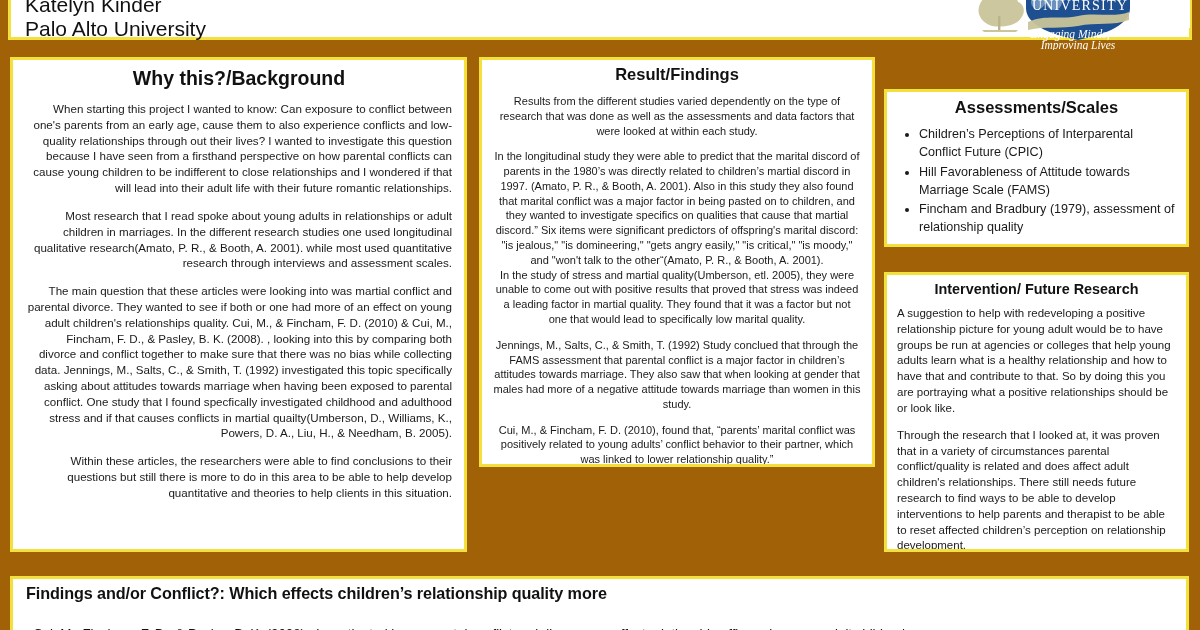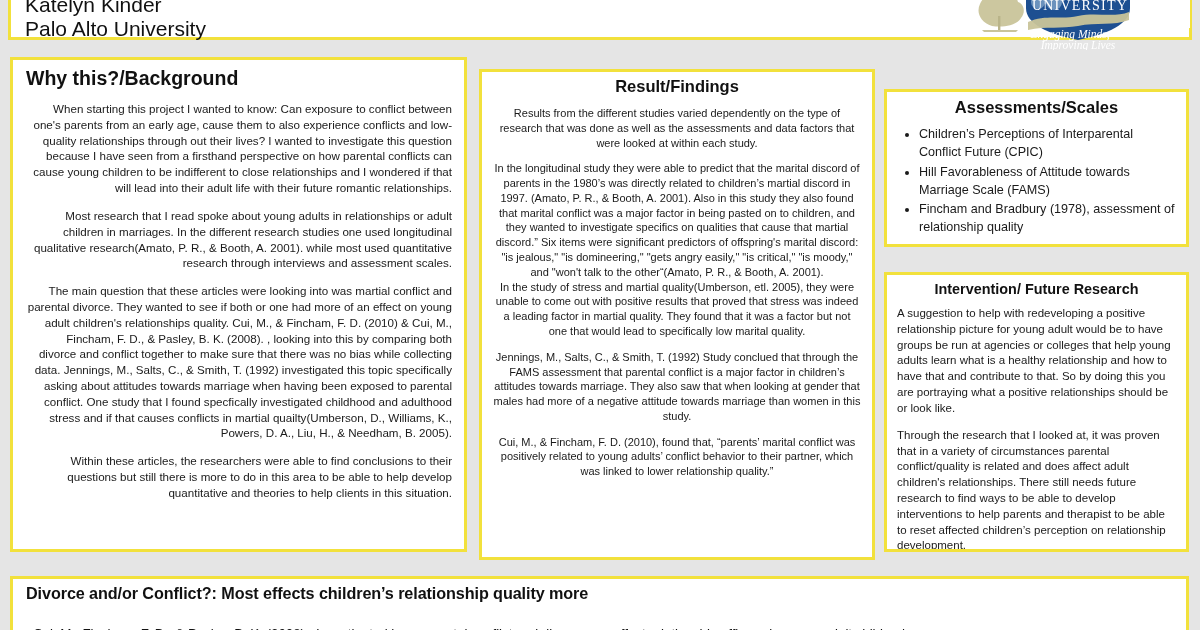--- a/index.html
+++ b/index.html
@@ -12,21 +12,21 @@
     overflow: hidden;
     background: #1d3f8c;
     font-family: "Liberation Sans", sans-serif;
     color: #1a1a1a;
   }
 
   .poster {
     position: relative;
     width: 1200px;
     height: 630px;
-    background: #e5e5e5;
+    background: #a16207;
     box-sizing: border-box;
     padding: 7px 8px;
   }
 
   
   .header {
     position: absolute;
     left: 8px;
     top: -12px;
     width: 1184px;
@@ -84,36 +84,36 @@
   
   #col-background {
     left: 10px;
     top: 57px;
     width: 457px;
     height: 495px;
     padding: 7px 12px 6px 13px;
   }
   #col-background .panel-title {
     font-size: 19.5px;
-    text-align: left;
+    text-align: center;
     margin-bottom: 11px;
   }
   #col-background .panel-body {
     font-size: 11.6px;
     line-height: 1.365;
     text-align: left;
   }
   #col-background .panel-body p { margin-bottom: 12px; text-align: right; }
 
   
   #col-results {
     left: 479px;
-    top: 69px;
+    top: 57px;
     width: 396px;
-    height: 491px;
+    height: 410px;
     padding: 5px 11px 6px 11px;
   }
   #col-results .panel-title {
     font-size: 16.5px;
     text-align: center;
     margin-bottom: 10px;
   }
   #col-results .panel-body {
     font-size: 11px;
     line-height: 1.345;
@@ -249,30 +249,30 @@
       <p>Jennings, M., Salts, C., &amp; Smith, T. (1992) Study conclued that through the FAMS assessment that parental conflict is a major factor in children’s attitudes towards marriage. They also saw that when looking at gender that males had more of a negative attitude towards marriage than women in this study.</p>
       <p>Cui, M., &amp; Fincham, F. D. (2010), found that, “parents’ marital conflict was positively related to young adults’ conflict behavior to their partner, which was linked to lower relationship quality.”</p>
     </div>
   </div>
 
   <div class="panel" id="col-assessments">
     <div class="panel-title">Assessments/Scales</div>
     <ul>
       <li>Children’s Perceptions of Interparental Conflict Future (CPIC)</li>
       <li>Hill Favorableness of Attitude towards Marriage Scale (FAMS)</li>
-      <li>Fincham and Bradbury (1978), assessment of relationship quality</li>
+      <li>Fincham and Bradbury (1979), assessment of relationship quality</li>
     </ul>
   </div>
 
   <div class="panel" id="col-intervention">
     <div class="panel-title">Intervention/ Future Research</div>
     <div class="panel-body">
       <p>A suggestion to help with redeveloping a positive relationship picture for young adult would be to have groups be run at agencies or colleges that help young adults learn what is a healthy relationship and how to have that and contribute to that. So by doing this you are portraying  what a positive relationships should be or look like.</p>
       <p>Through the research that I looked at, it was proven that in a variety of circumstances parental conflict/quality is related and does affect adult children's relationships. There still needs future research to find ways to be able to develop interventions to help parents and therapist to be able to reset affected children’s perception on relationship development.</p>
     </div>
   </div>
 
   <div class="panel" id="bottom-bar">
-    <div class="bottom-title">Divorce and/or Conflict?: Most effects children’s relationship quality more</div>
+    <div class="bottom-title">Findings and/or Conflict?: Which effects children’s relationship quality more</div>
     <div class="bottom-subtitle">Cui, M., Fincham, F. D., &amp; Pasley, B. K. (2008) , Investigated how parental conflict and divorce can affect relationship efficacy in young adult children's</div>
   </div>
 
 </div>
 
 </body></html>

